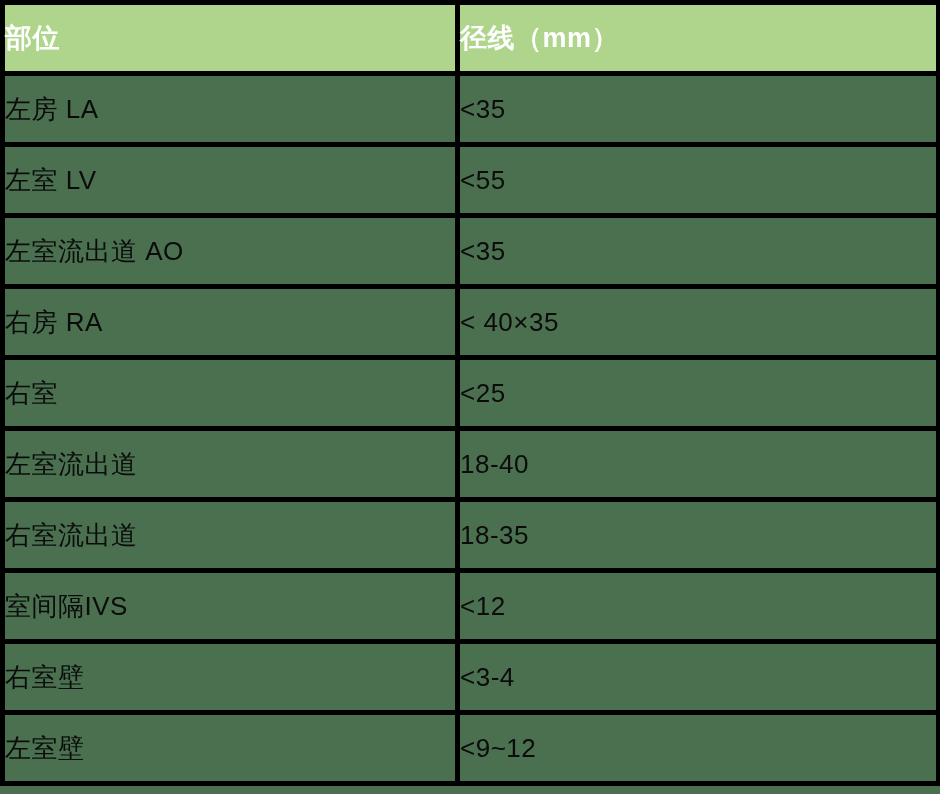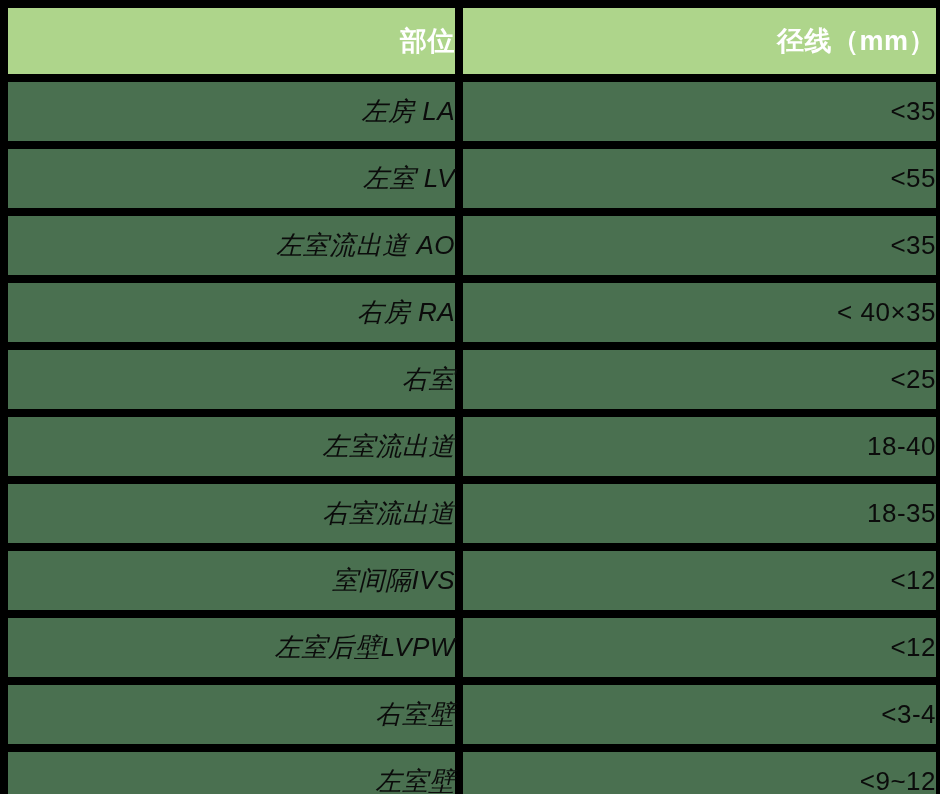--- a/index.html
+++ b/index.html
@@ -32,22 +32,22 @@
     border-collapse: collapse;
     table-layout: fixed;
     background: #4a7050;
   }
 
   .reference-table col.col-site  { width: 455px; }
   .reference-table col.col-value { width: 481px; }
 
   .reference-table th,
   .reference-table td {
-    border: 8px solid #000000;
-    text-align: right;
+    border: 5px solid #000000;
+    text-align: left;
     vertical-align: middle;
     padding: 0;
     margin: 0;
   }
 
   
   .reference-table thead th {
     background: #aed58b;
     color: #ffffff;
     font-size: 27px;
@@ -61,21 +61,20 @@
     background: #4a7050;
     color: #0b0b0b;
     font-size: 26px;
     font-weight: normal;
     height: 59px;
     line-height: 1.1;
   }
 
   .reference-table tbody td.cell-site {
     letter-spacing: 0.5px;
-    font-style: italic;
   }
 
   .reference-table tbody td.cell-value {
     letter-spacing: 0.5px;
   }
 </style>
 </head>
 <body>
 
 <div id="page-root">
@@ -121,24 +120,20 @@
         </tr>
         <tr>
           <td class="cell-site">右室流出道</td>
           <td class="cell-value">18-35</td>
         </tr>
         <tr>
           <td class="cell-site">室间隔IVS</td>
           <td class="cell-value">&lt;12</td>
         </tr>
         <tr>
-          <td class="cell-site">左室后壁LVPW</td>
-          <td class="cell-value">&lt;12</td>
-        </tr>
-        <tr>
           <td class="cell-site">右室壁</td>
           <td class="cell-value">&lt;3-4</td>
         </tr>
         <tr>
           <td class="cell-site">左室壁</td>
           <td class="cell-value">&lt;9~12</td>
         </tr>
       </tbody>
   </table>
 

